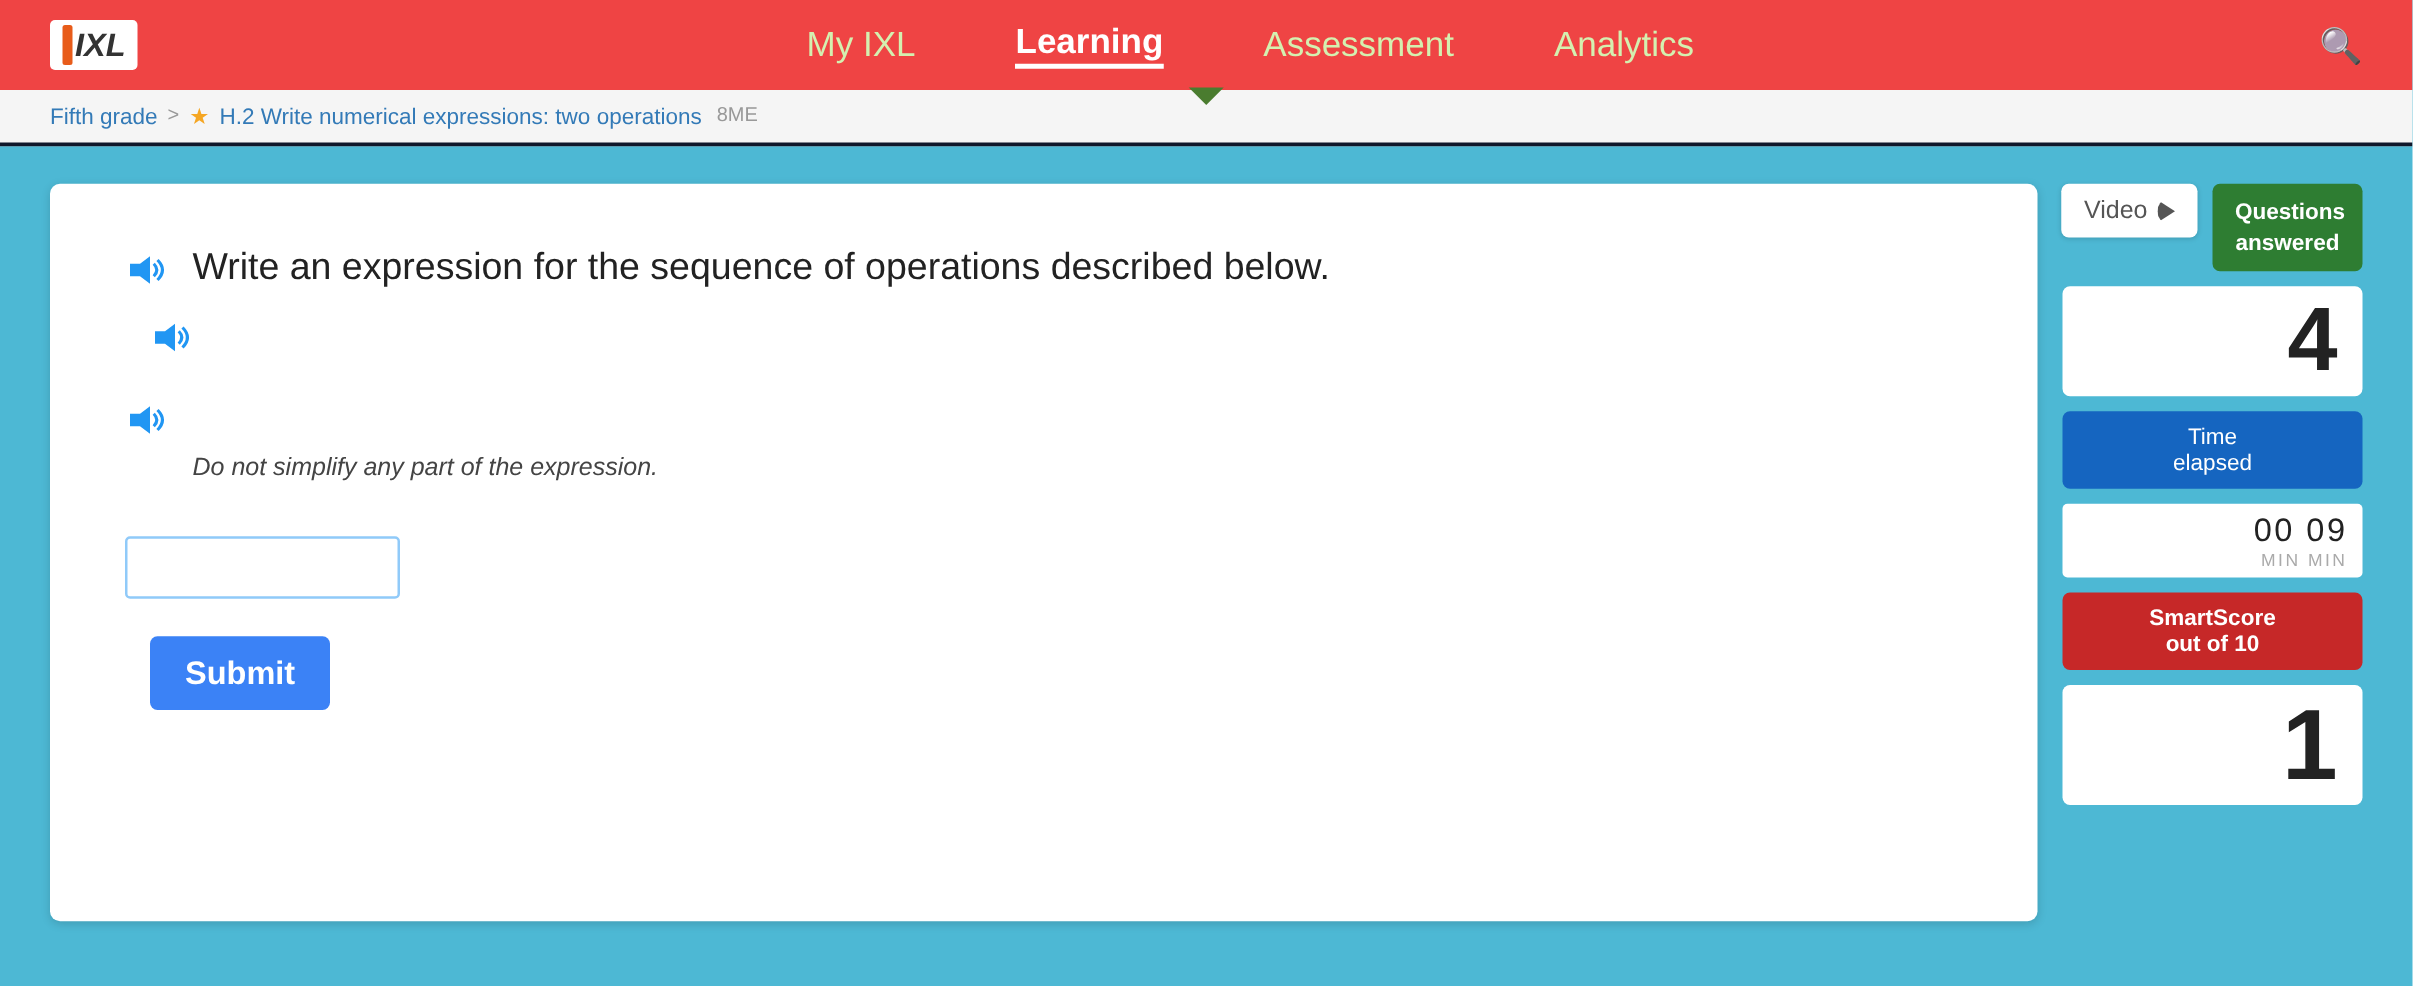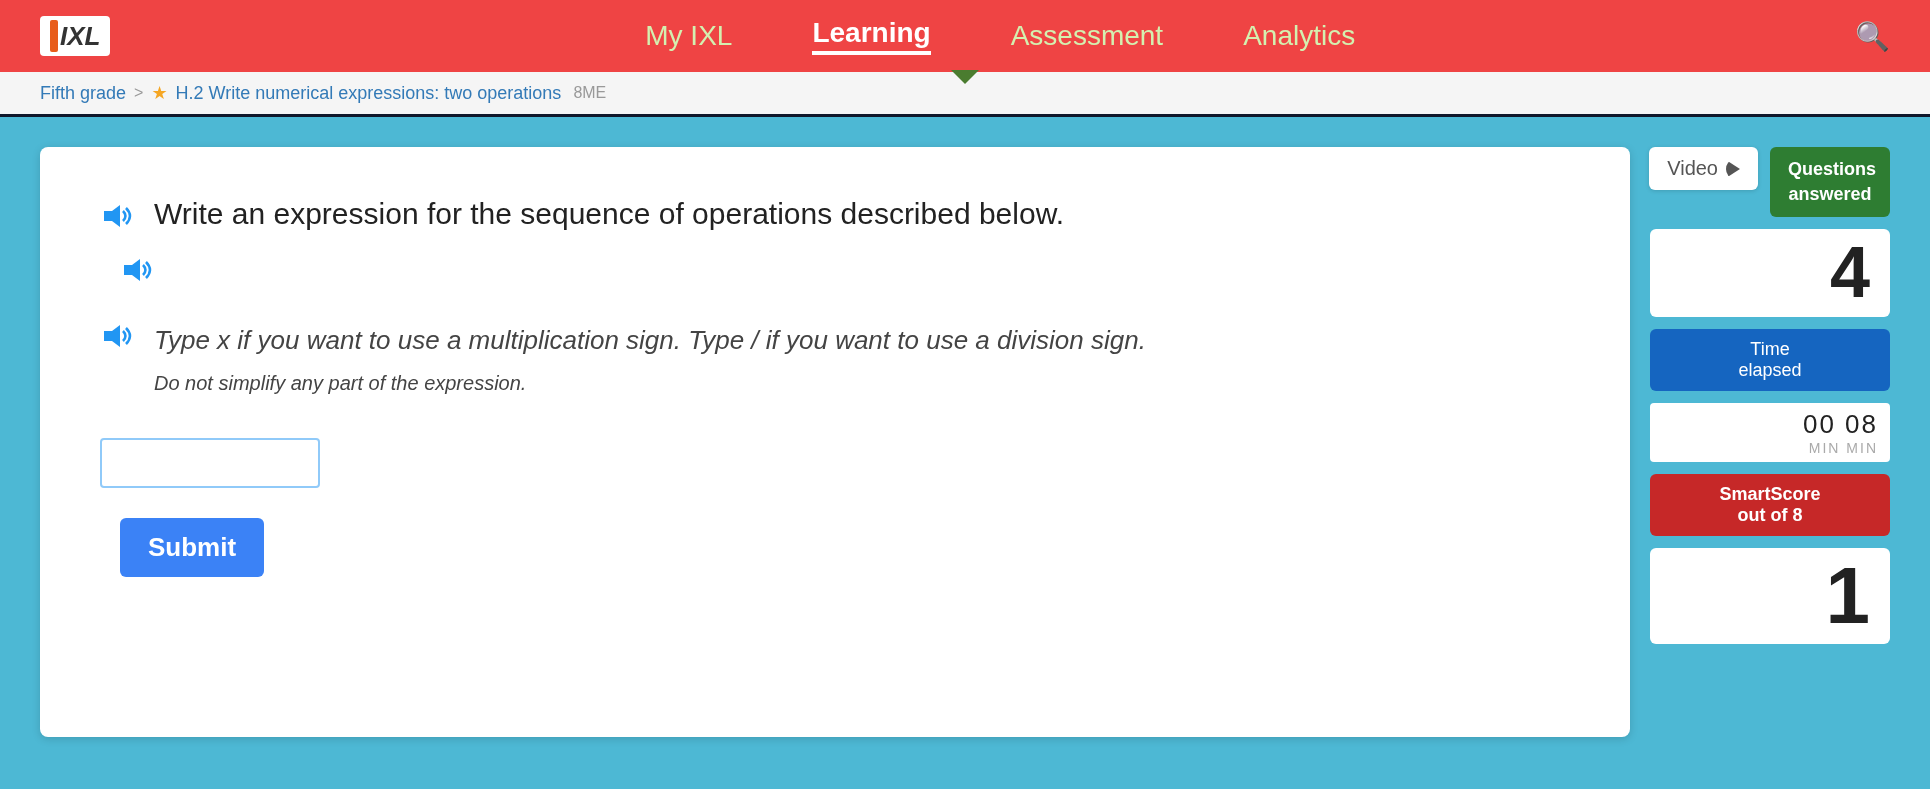--- a/index.html
+++ b/index.html
@@ -381,21 +381,20 @@
     </div>
 
     <div class="instruction-line">
       <span class="speaker-icon">
         <svg class="speaker-svg" viewBox="0 0 36 30" fill="none">
           <polygon points="4,10 12,10 20,4 20,26 12,20 4,20" fill="#2196F3"></polygon>
           <path d="M23,10 Q28,15 23,20" stroke="#2196F3" stroke-width="2.5" fill="none"></path>
           <path d="M26,7 Q34,15 26,23" stroke="#2196F3" stroke-width="2.5" fill="none"></path>
         </svg>
       </span>
-      <span class="instruction-text">Type x if you want to use a multiplication sign.  Type / if you want to use a division sign.</span>
     </div>
 
     <div class="instruction-text2">Do not simplify any part of the expression.</div>
 
     <input class="answer-input" type="text" placeholder="" style="">
 
     <button class="submit-btn">
       <span>Submit</span>
     </button>
 
@@ -415,26 +414,26 @@
     </div>
 
     <div class="questions-count">4</div>
 
     <button class="time-elapsed-btn">
       <span style="white-space:pre-line;">Time
 elapsed</span>
     </button>
 
     <div class="time-display">
-      <div class="time-numbers">00    08</div>
+      <div class="time-numbers">00    09</div>
       <div class="time-labels">MIN   MIN</div>
     </div>
 
     <button class="smartscore-btn">
       <span style="white-space:pre-line;">SmartScore
-out of 8</span>
+out of 10</span>
     </button>
 
     <div class="smartscore-count">1</div>
 
   </div>
 
 </div>
 
 </body></html>

